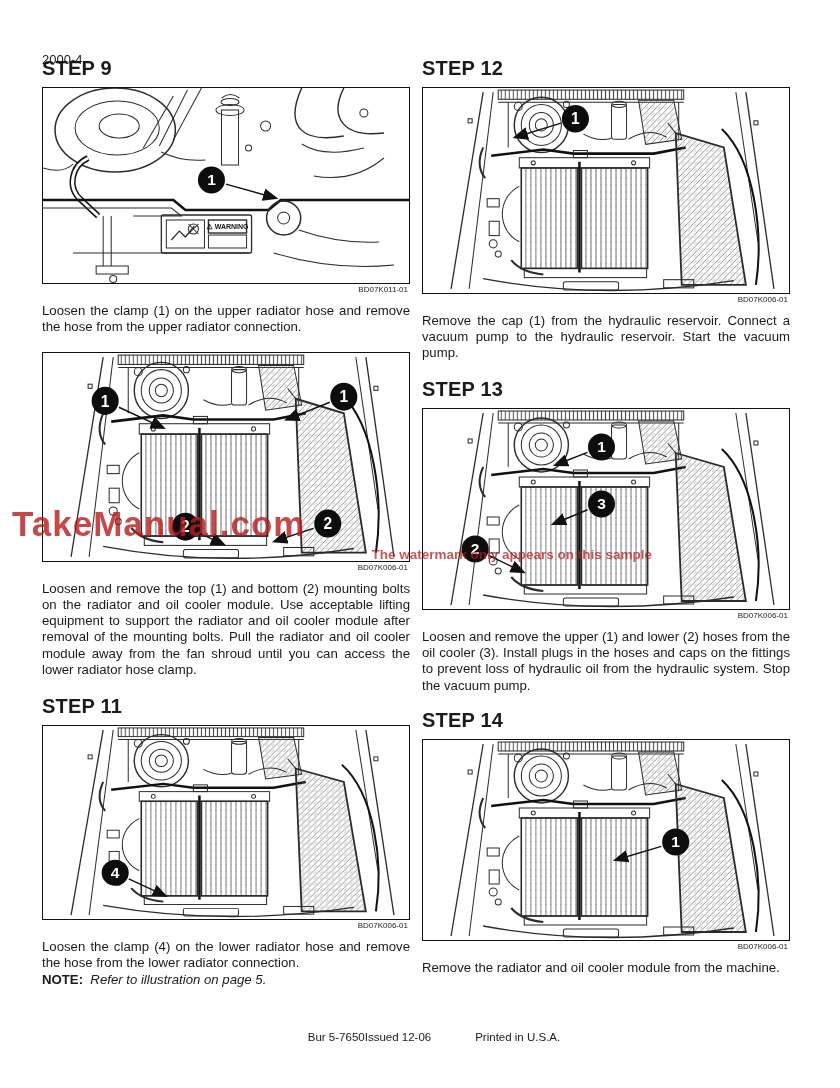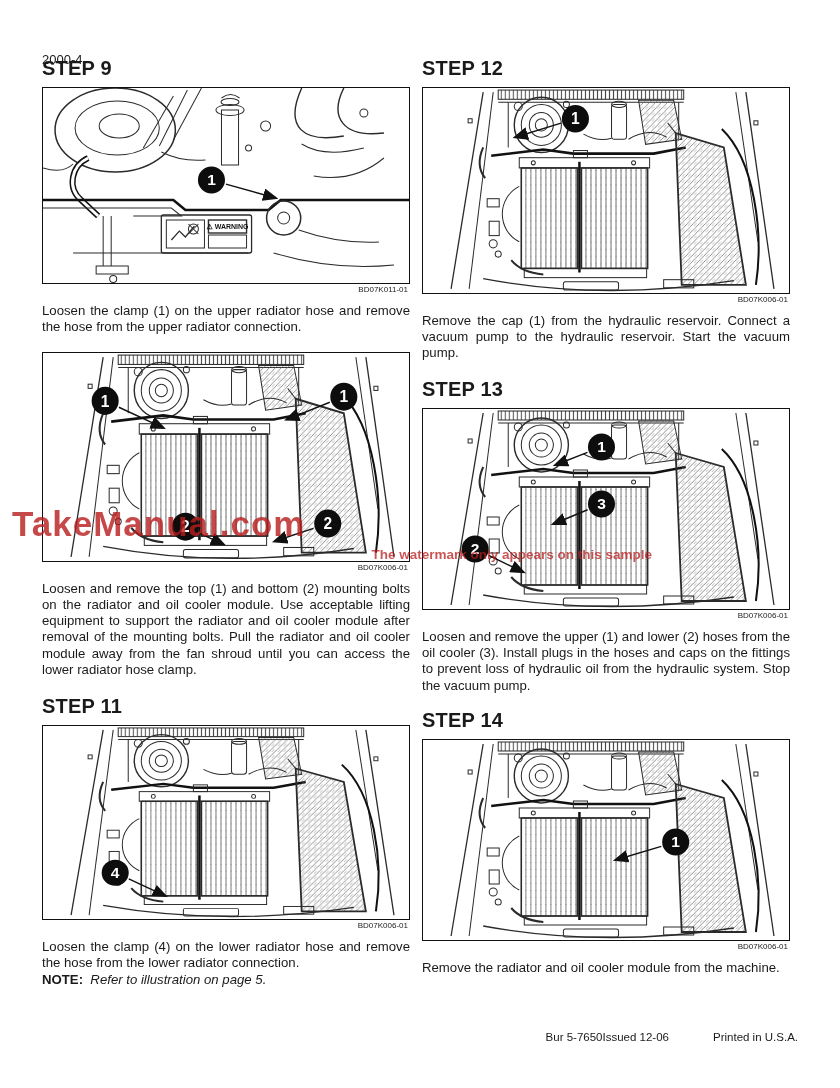--- a/index.html
+++ b/index.html
@@ -23,21 +23,21 @@
   .note-label{font-weight:bold;}
   .note-text{font-style:italic;}
   .watermark{
     position:absolute;left:12px;top:504px;width:640px;pointer-events:none;z-index:5;
     color:#b91c1c;
   }
   .watermark .wm-title{font-size:35px;font-weight:bold;letter-spacing:1px;opacity:.8;}
   .watermark .wm-sub{font-size:13.5px;font-weight:bold;margin-top:3px;opacity:.75;text-align:right;}
   .footer{
     position:absolute;left:42px;right:42px;top:1031px;font-size:11.5px;
-    display:flex;justify-content:flex-end;align-items:baseline;padding-left:28px;
+    display:flex;justify-content:center;align-items:baseline;padding-left:28px;
   }
   .footer .right-group{display:flex;gap:44px;}
 </style>
 </head>
 <body>
 
 <div class="page-number">2000-4</div>
 
 <div class="col col-left">
   <h3 class="step-title">STEP 9</h3>

